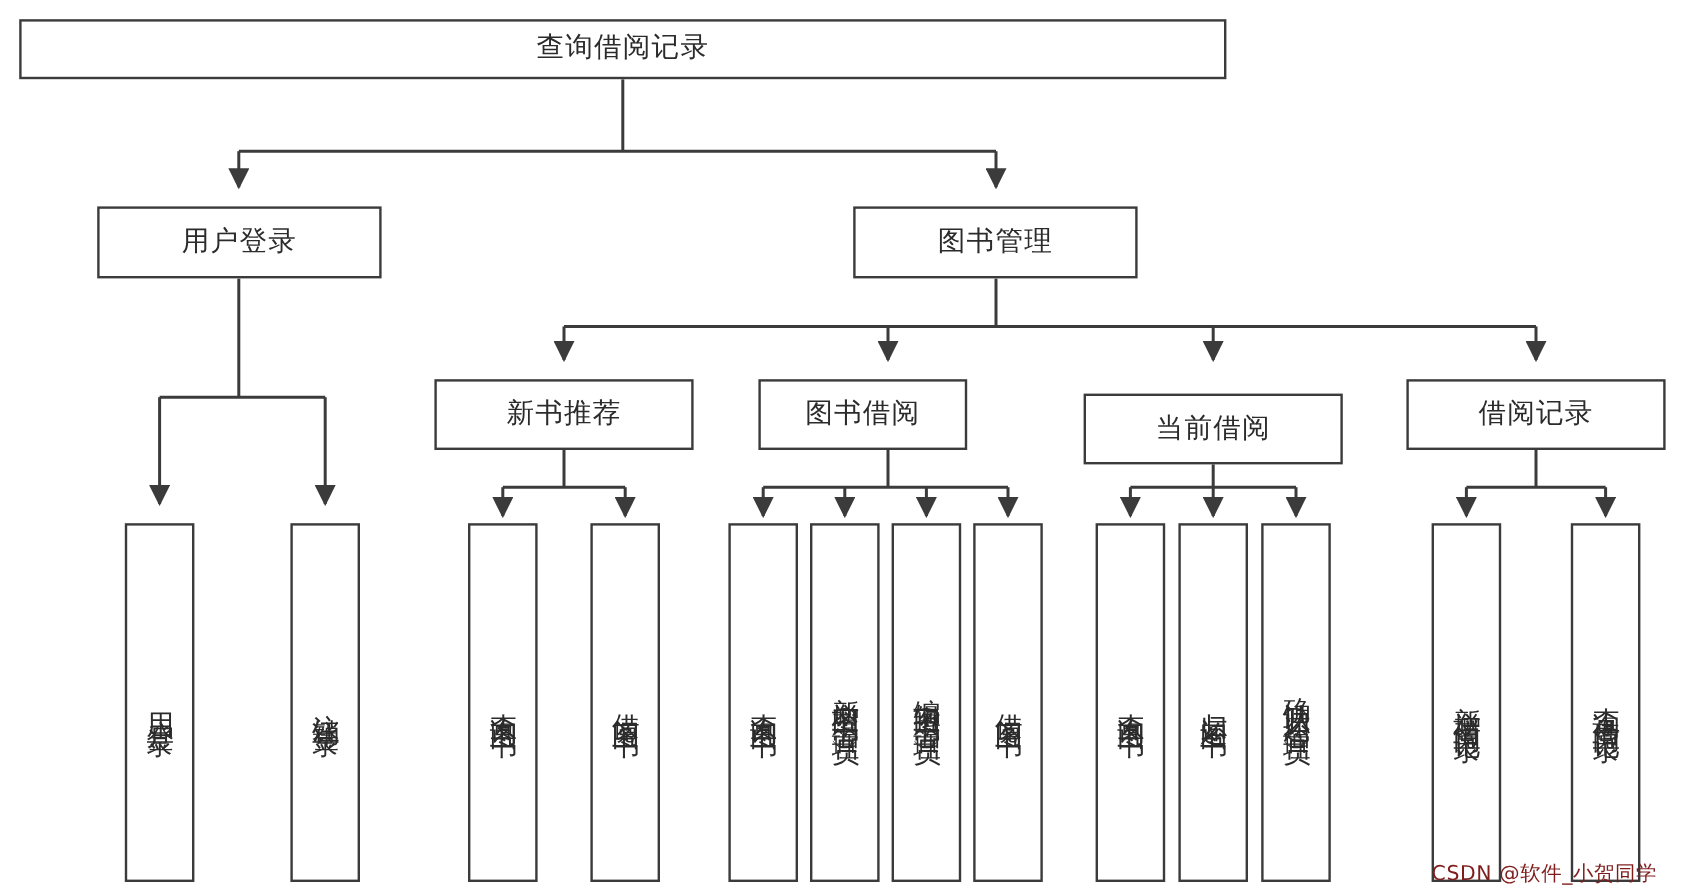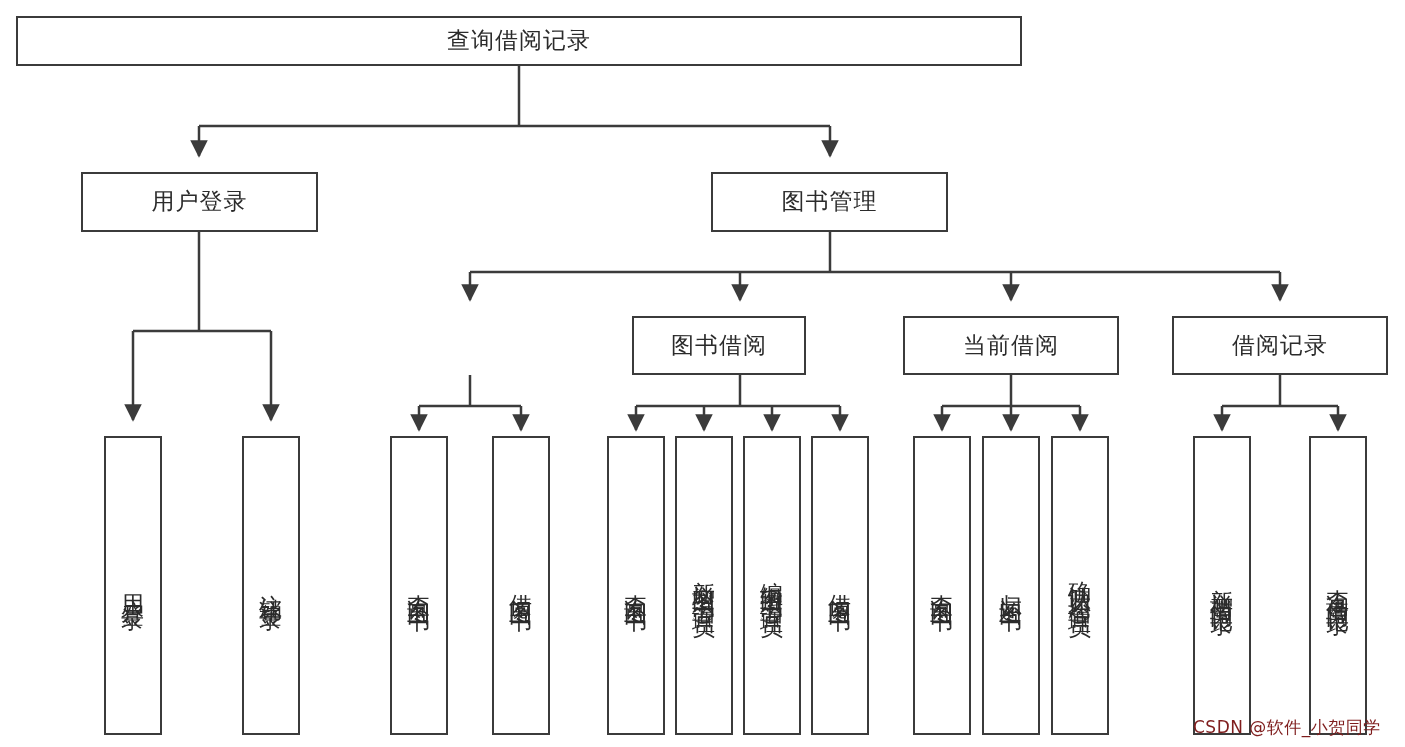--- a/index.html
+++ b/index.html
@@ -121,26 +121,29 @@
   </div>
 
   <div class="node node-h" style="left:81px; top:172px; width:237px; height:60px;">
     <span>用户登录</span>
   </div>
 
   <div class="node node-h" style="left:711px; top:172px; width:237px; height:60px;">
     <span>图书管理</span>
   </div>
 
+  <div class="node node-h" style="left:362px; top:316px; width:216px; height:59px;">
+    <span>新书推荐</span>
+  </div>
 
   <div class="node node-h" style="left:632px; top:316px; width:174px; height:59px;">
     <span>图书借阅</span>
   </div>
 
-  <div class="node node-h" style="left:903px; top:316px; width:216px; height:59px;">
+  <div class="node node-h" style="left:903px; top:328px; width:216px; height:59px;">
     <span>当前借阅</span>
   </div>
 
   <div class="node node-h" style="left:1172px; top:316px; width:216px; height:59px;">
     <span>借阅记录</span>
   </div>
 
   <div class="node node-v" style="left:104px; top:436px; width:58px; height:299px;">
     <span class="vtext">用户登录</span>
   </div>

